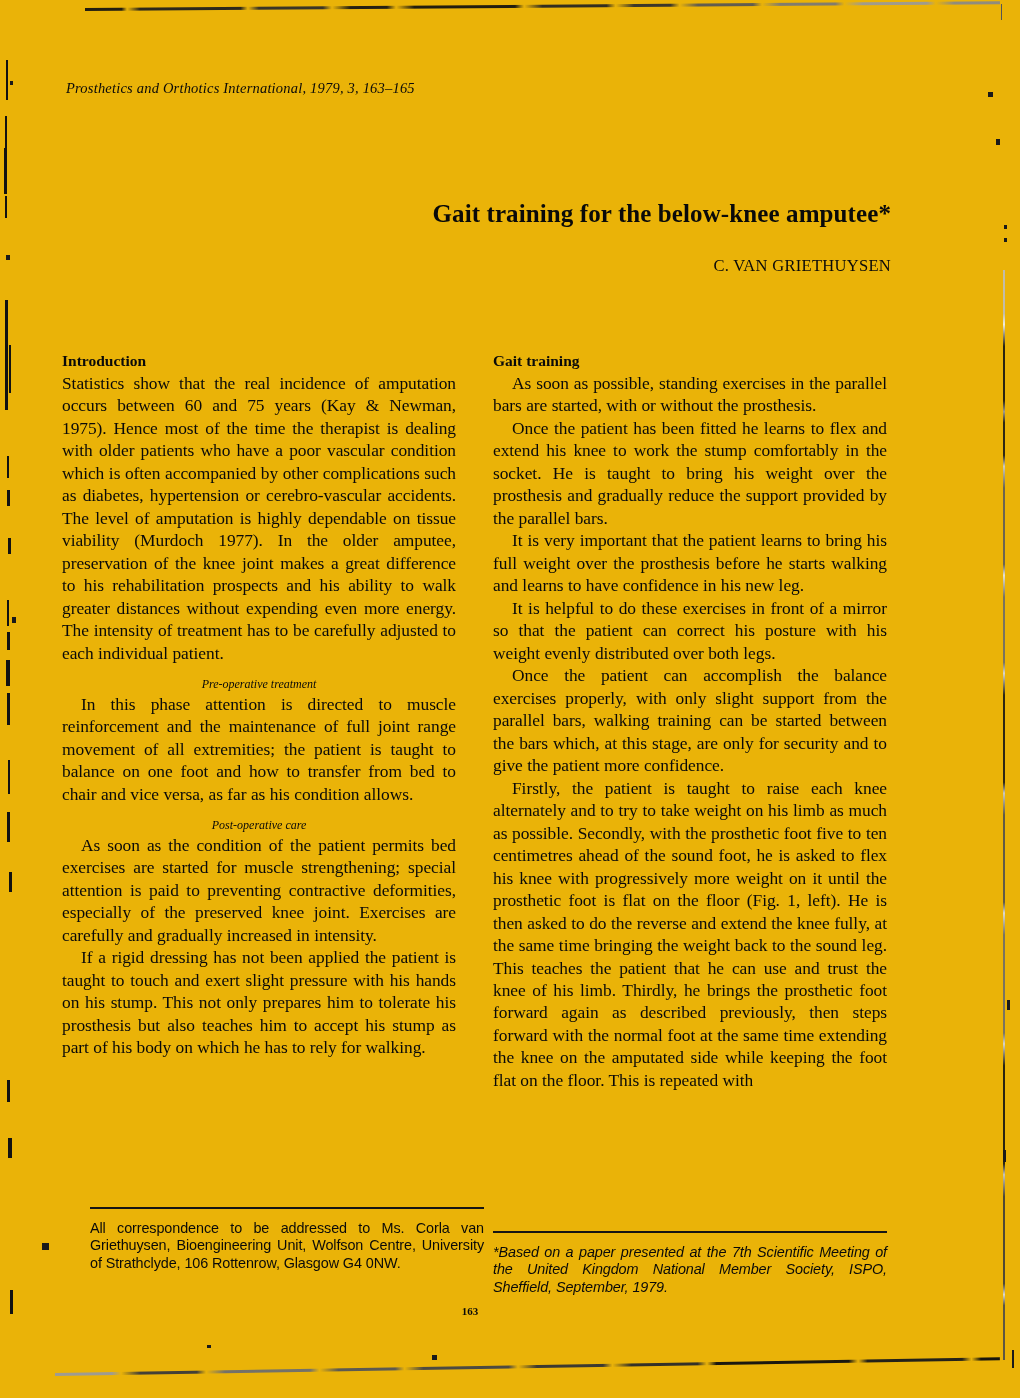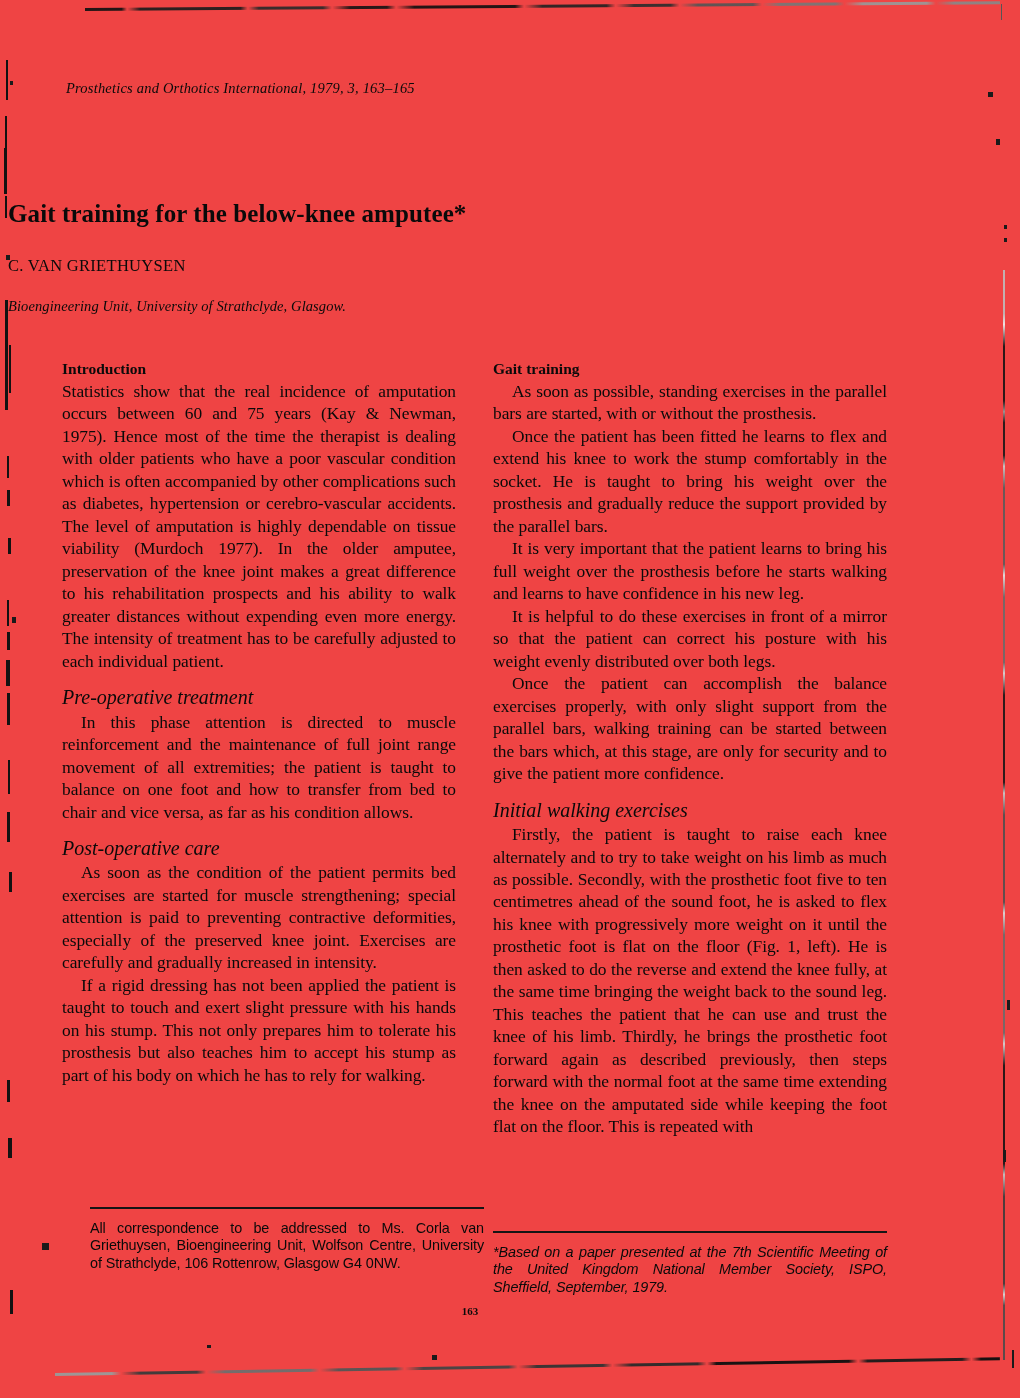--- a/index.html
+++ b/index.html
@@ -6,21 +6,21 @@
   html, body {
     margin: 0;
     padding: 0;
     background: #ffffff;
   }
   .page {
     position: relative;
     width: 1020px;
     height: 1398px;
     margin: 0 auto;
-    background: #ef4444;
+    background: #eab308;
     overflow: hidden;
     font-family: "Liberation Serif", "DejaVu Serif", serif;
     color: #0a0a0a;
     -webkit-font-smoothing: none;
   }
 
   
   .scan-edge-top {
     position: absolute;
     left: 85px;
@@ -114,24 +114,24 @@
     position: absolute;
     left: 66px;
     top: 80px;
     font-style: italic;
     font-size: 14.5px;
     letter-spacing: .2px;
   }
 
   .title-block {
     position: absolute;
-    left: 8px;
+    left: 15px;
     top: 200px;
     width: 876px;
-    text-align: left;
+    text-align: right;
   }
   .article-title {
     font-size: 25px;
     font-weight: bold;
     letter-spacing: .1px;
     margin: 0;
   }
   .article-author {
     font-size: 16.5px;
     margin-top: 28px;
@@ -153,27 +153,28 @@
     gap: 37px;
   }
   .col {
     width: 394px;
   }
 
   .sec-head {
     font-size: 15.5px;
     font-weight: bold;
     line-height: 1.22;
-    margin: 8px 0 1px 0;
+    margin: 0 0 1px 0;
   }
   .sub-head {
-    font-size: 20px;
+    font-size: 12px;
     font-style: italic;
     line-height: 1.22;
     margin: 13px 0 1px 0;
+    text-align: center;
   }
   .body-p {
     font-size: 17.4px;
     line-height: 1.292;
     text-align: justify;
     margin: 0;
     text-indent: 19px;
     letter-spacing: -.05px;
     word-spacing: .1px;
   }
@@ -265,21 +266,20 @@
   <div class="dot" style="left:1007px; top:1000px; width:3px; height:10px;"></div>
   <div class="dot" style="left:1003px; top:1150px; width:3px; height:12px;"></div>
   <div class="dot" style="left:207px; top:1345px; width:4px; height:3px;"></div>
   <div class="dot" style="left:432px; top:1355px; width:5px; height:5px;"></div>
 
   <div class="journal-ref">Prosthetics and Orthotics International, 1979, 3, 163–165</div>
 
   <div class="title-block">
     <h1 class="article-title">Gait training for the below-knee amputee*</h1>
     <div class="article-author">C. VAN GRIETHUYSEN</div>
-    <div class="article-affiliation">Bioengineering Unit, University of Strathclyde, Glasgow.</div>
   </div>
 
   <div class="columns">
 
     <div class="col">
       <div class="sec-head">Introduction</div>
       <p class="body-p noindent">Statistics show that the real incidence of amputation occurs between 60 and 75 years (Kay &amp; Newman, 1975). Hence most of the time the therapist is dealing with older patients who have a poor vascular condition which is often accompanied by other complications such as diabetes, hypertension or cerebro-vascular accidents. The level of amputation is highly dependable on tissue viability (Murdoch 1977). In the older amputee, preservation of the knee joint makes a great difference to his rehabilitation prospects and his ability to walk greater distances without expending even more energy. The intensity of treatment has to be carefully adjusted to each individual patient.</p>
 
       <div class="sub-head">Pre-operative treatment</div>
       <p class="body-p">In this phase attention is directed to muscle reinforcement and the maintenance of full joint range movement of all extremities; the patient is taught to balance on one foot and how to transfer from bed to chair and vice versa, as far as his condition allows.</p>
@@ -290,21 +290,20 @@
     </div>
 
     <div class="col">
       <div class="sec-head">Gait training</div>
       <p class="body-p">As soon as possible, standing exercises in the parallel bars are started, with or without the prosthesis.</p>
       <p class="body-p">Once the patient has been fitted he learns to flex and extend his knee to work the stump comfortably in the socket. He is taught to bring his weight over the prosthesis and gradually reduce the support provided by the parallel bars.</p>
       <p class="body-p">It is very important that the patient learns to bring his full weight over the prosthesis before he starts walking and learns to have confidence in his new leg.</p>
       <p class="body-p">It is helpful to do these exercises in front of a mirror so that the patient can correct his posture with his weight evenly distributed over both legs.</p>
       <p class="body-p">Once the patient can accomplish the balance exercises properly, with only slight support from the parallel bars, walking training can be started between the bars which, at this stage, are only for security and to give the patient more confidence.</p>
 
-      <div class="sub-head">Initial walking exercises</div>
       <p class="body-p">Firstly, the patient is taught to raise each knee alternately and to try to take weight on his limb as much as possible. Secondly, with the prosthetic foot five to ten centimetres ahead of the sound foot, he is asked to flex his knee with progressively more weight on it until the prosthetic foot is flat on the floor (Fig. 1, left). He is then asked to do the reverse and extend the knee fully, at the same time bringing the weight back to the sound leg. This teaches the patient that he can use and trust the knee of his limb. Thirdly, he brings the prosthetic foot forward again as described previously, then steps forward with the normal foot at the same time extending the knee on the amputated side while keeping the foot flat on the floor. This is repeated with</p>
     </div>
 
   </div>
 
   <div class="footnote-left">
     <div class="fn-rule"></div>
     <p class="fn-text">All correspondence to be addressed to Ms. Corla van Griethuysen, Bioengineering Unit, Wolfson Centre, University of Strathclyde, 106 Rottenrow, Glasgow G4 0NW.</p>
   </div>
 

